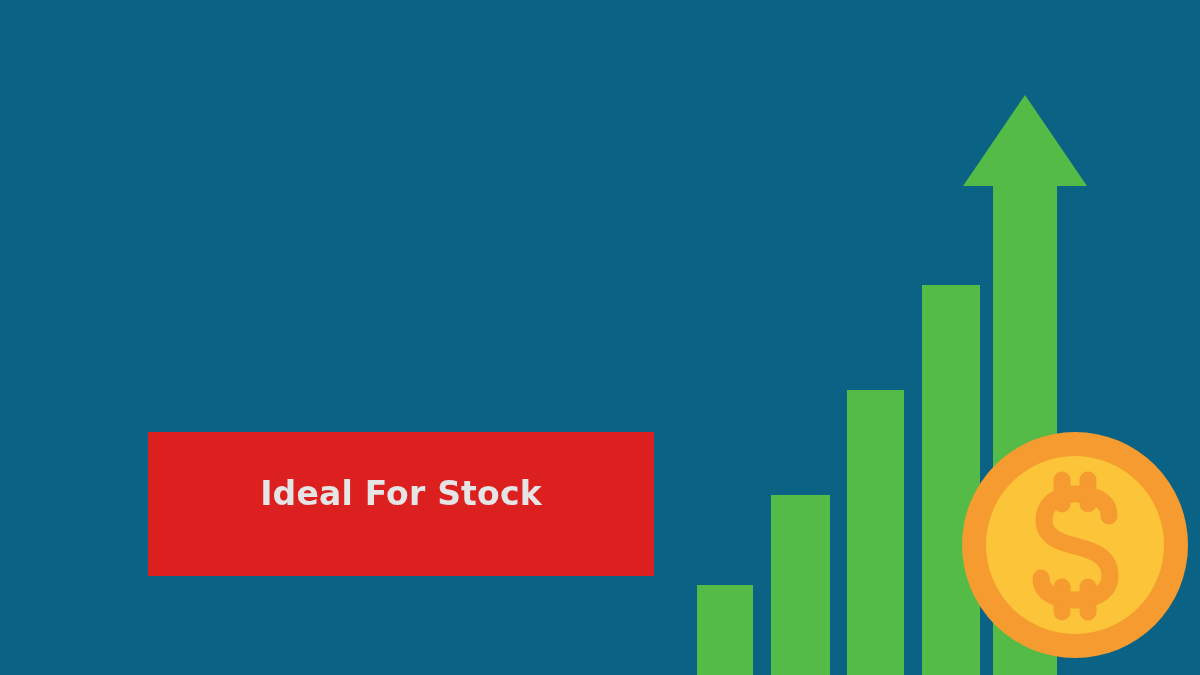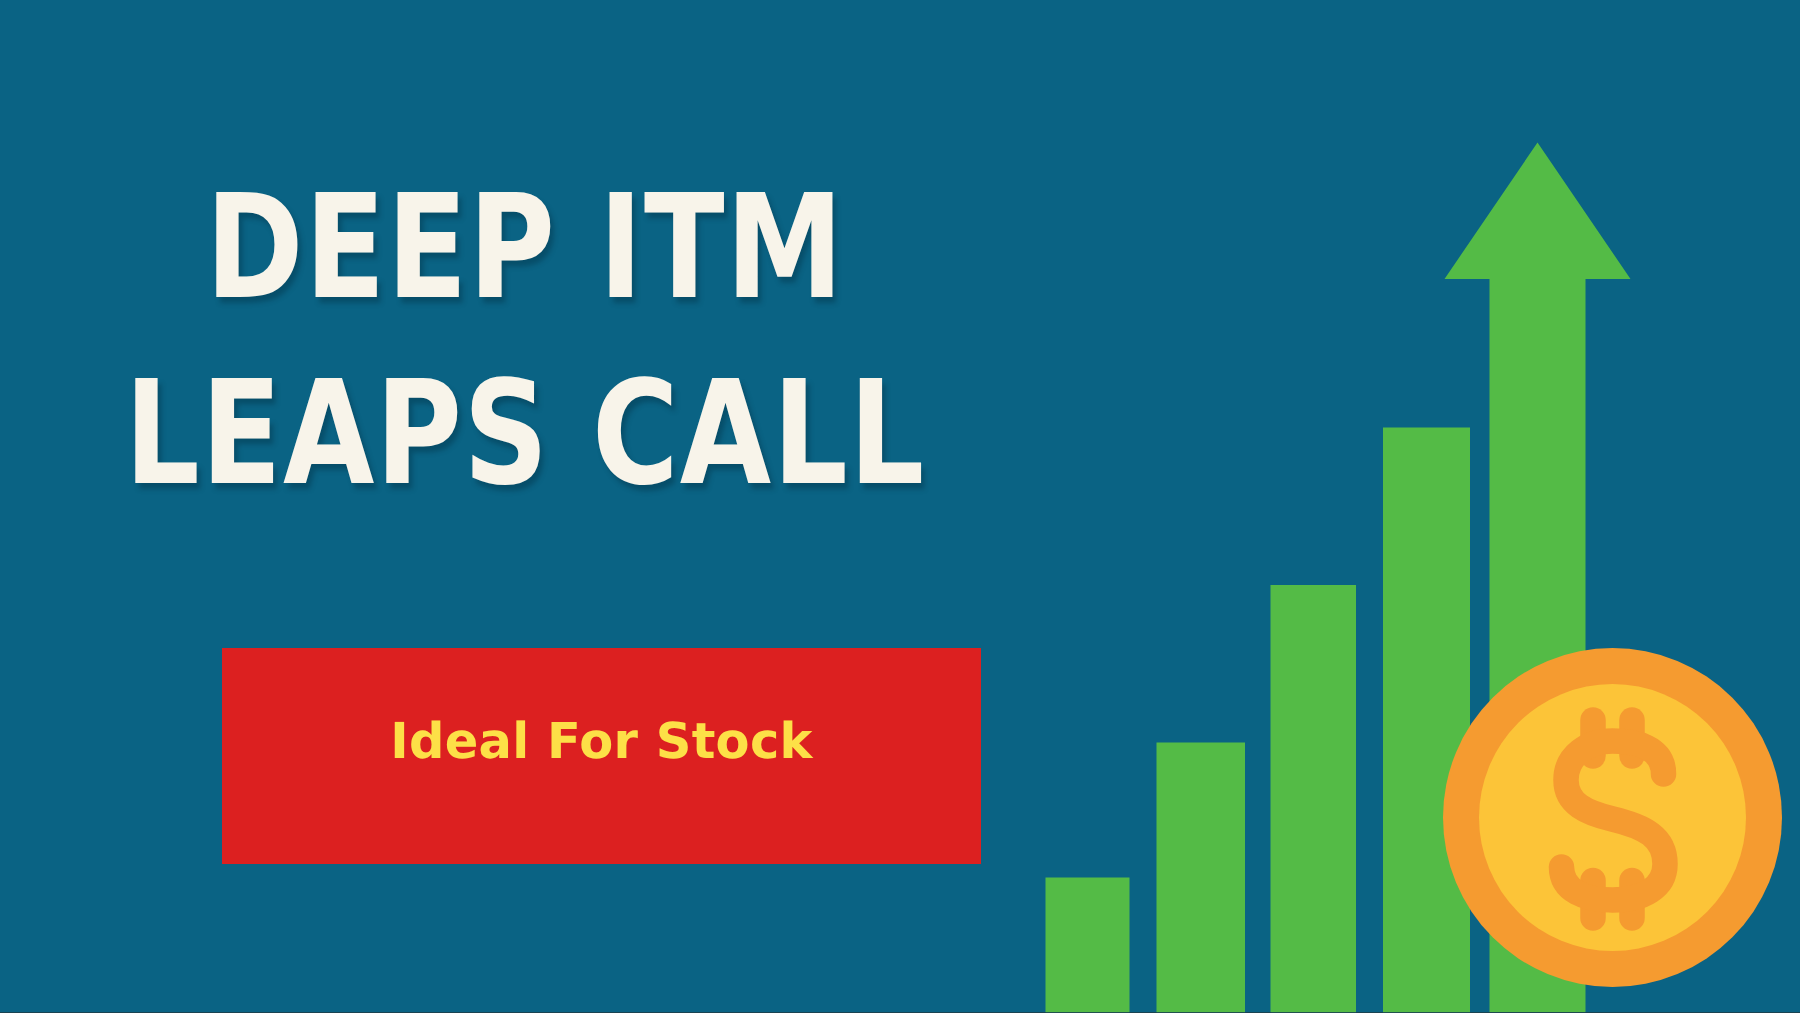--- a/index.html
+++ b/index.html
@@ -55,21 +55,21 @@
     flex-direction: column;
     align-items: center;
     justify-content: center;
     z-index: 5;
   }
   .banner .bline {
     display: block;
     font-family: "DejaVu Sans", "Liberation Sans", sans-serif;
     font-weight: 700;
     font-size: 33px;
-    color: #fde047;
+    color: #e5e5e5;
     letter-spacing: 0.2px;
     line-height: 1.0;
     white-space: nowrap;
   }
   .banner .bline.b1 { margin-bottom: 22px; }
 
   
   .graphic {
     position: absolute;
     left: 0;
@@ -150,22 +150,18 @@
           <path d="M100 155 L100 180"></path>
           <path d="M126 155 L126 180"></path>
           <path d="M147 84 C147 66 128 62 113 62 C96 62 82 72 82 88
                    C82 104 96 110 113 114 C134 119 148 126 148 144
                    C148 160 133 168 113 168 C95 168 79 162 79 146"></path>
         </g>
       </svg>
     </div>
   </div>
 
-  <div class="headline">
-    <span class="line l1">DEEP ITM</span>
-    <span class="line l2">LEAPS CALL</span>
-  </div>
 
   <div class="banner">
     <span class="bline b1">Ideal For Stock</span>
   </div>
 
 </div>
 
 </body></html>

